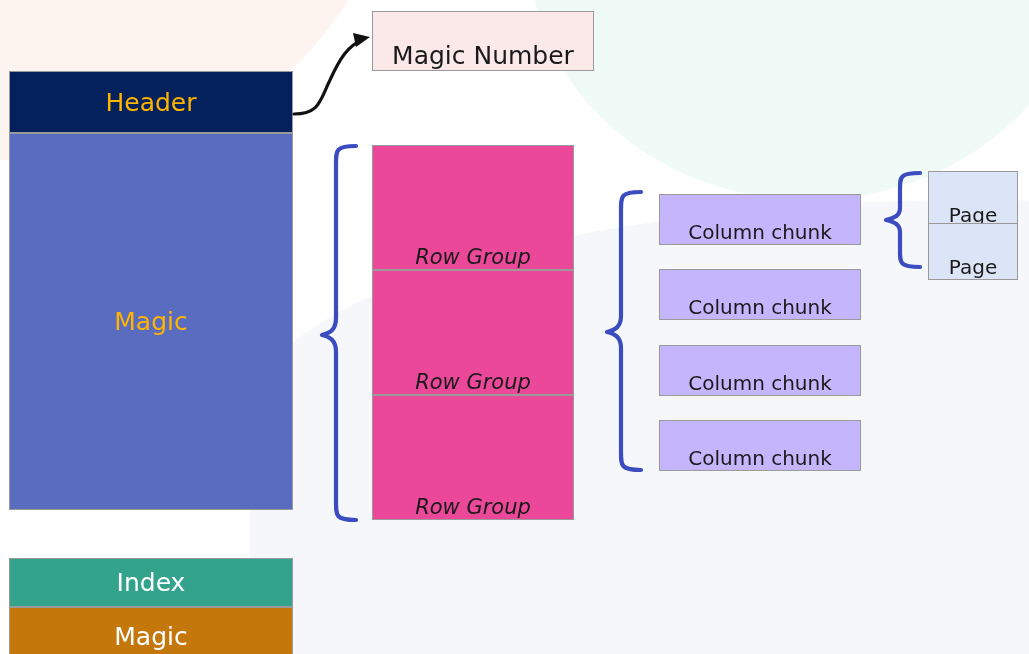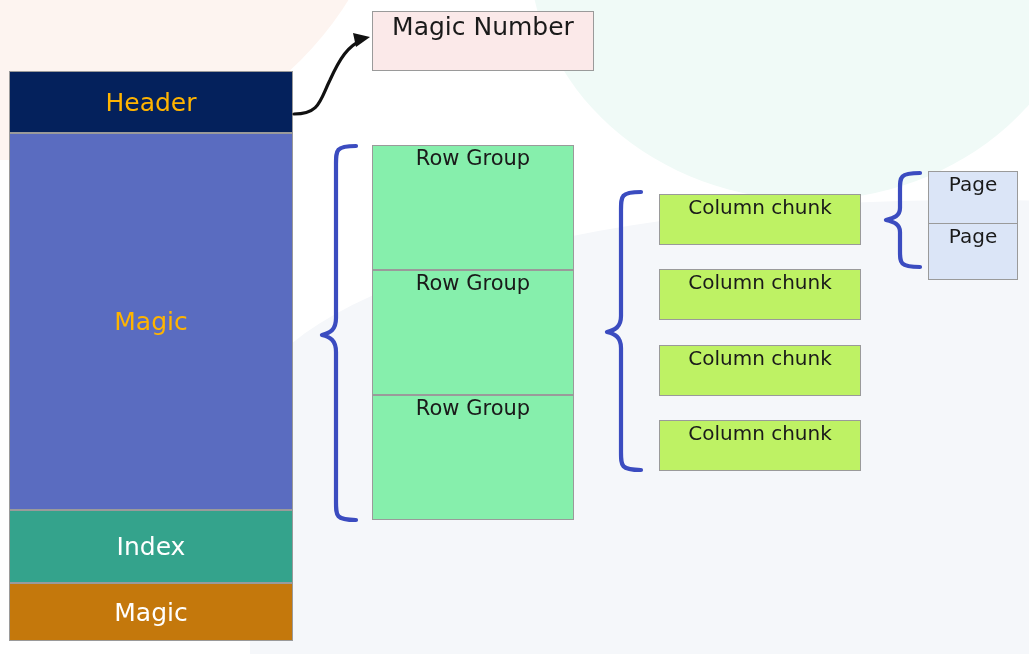--- a/index.html
+++ b/index.html
@@ -60,50 +60,50 @@
     border: 1px solid #9a9a9a;
     display: flex;
     align-items: center;
     justify-content: center;
     text-align: center;
     font-family: "DejaVu Sans", sans-serif;
     font-size: 25px;
   }
   .seg-header { height: 62px;  background: #04215c; color: #ffb400; }
   .seg-data   { height: 377px; background: #5a6cc0; color: #ffb400; }
-  .seg-index  { height: 73px;  background: #34a38c; color: #ffffff; }
+  .seg-index  { height: 49px;  background: #34a38c; color: #ffffff; margin-top: 48px; }
   .seg-footer { height: 58px;  background: #c4780c; color: #ffffff; }
 
   
   .box {
     position: absolute;
     box-sizing: border-box;
     border: 1px solid #9a9a9a;
     display: flex;
-    align-items: flex-start;
+    align-items: flex-end;
     justify-content: center;
     text-align: center;
     font-family: "DejaVu Sans", sans-serif;
     color: #1a1a1a;
   }
   .box-magic {
     left: 372px; top: 11px; width: 222px; height: 60px;
     background: #fbe9e9; font-size: 25px;
   }
   .box-rowgroup {
     left: 372px; width: 202px; height: 125px;
-    background: #86efac; font-size: 21px;
+    background: #ec4899; font-size: 21px; font-style: italic;
   }
   .rg1 { top: 145px; }
   .rg2 { top: 270px; }
   .rg3 { top: 395px; }
 
   .box-chunk {
     left: 659px; width: 202px; height: 51px;
-    background: #bef264; font-size: 20px;
+    background: #c4b5fd; font-size: 20px;
   }
   .cc1 { top: 194px; }
   .cc2 { top: 269px; }
   .cc3 { top: 345px; }
   .cc4 { top: 420px; }
 
   .box-page {
     left: 928px; width: 90px; height: 57px;
     background: #dbe5f7; font-size: 20px;
   }

